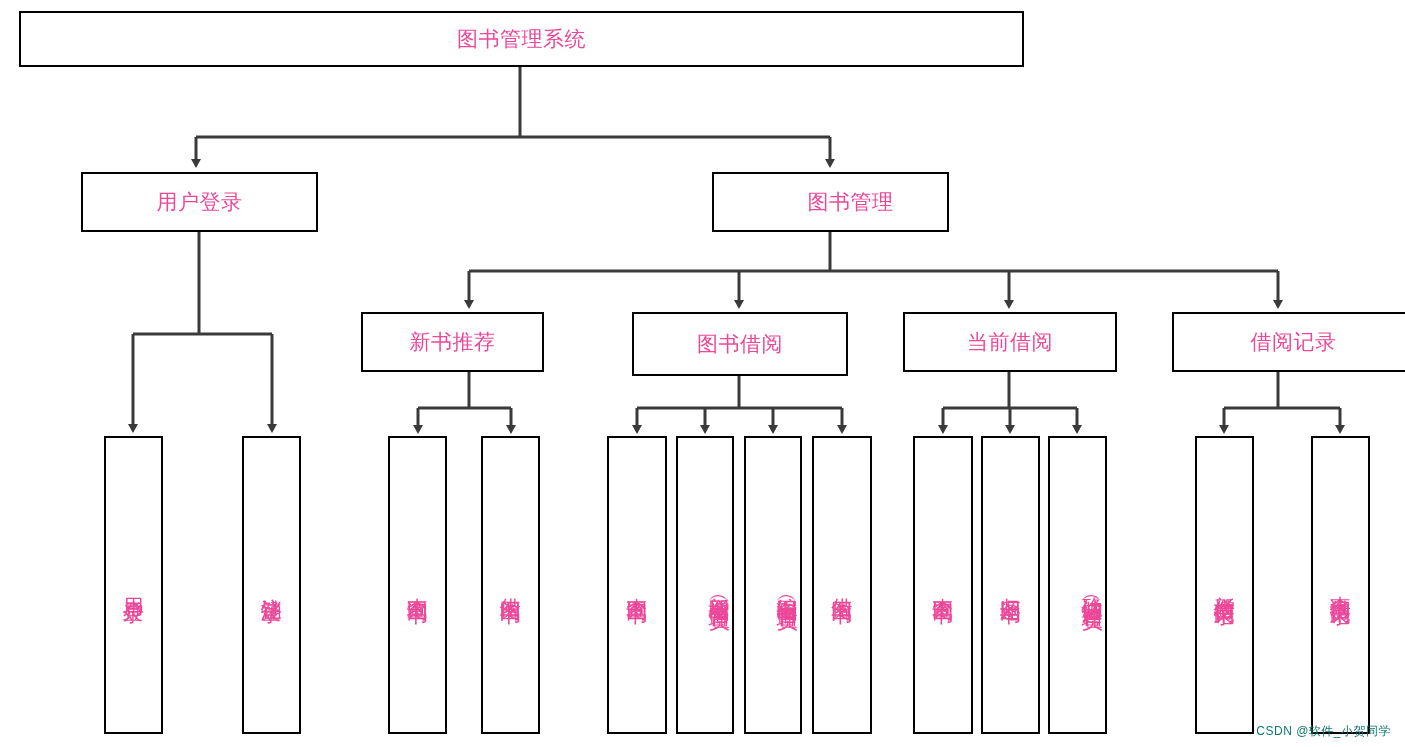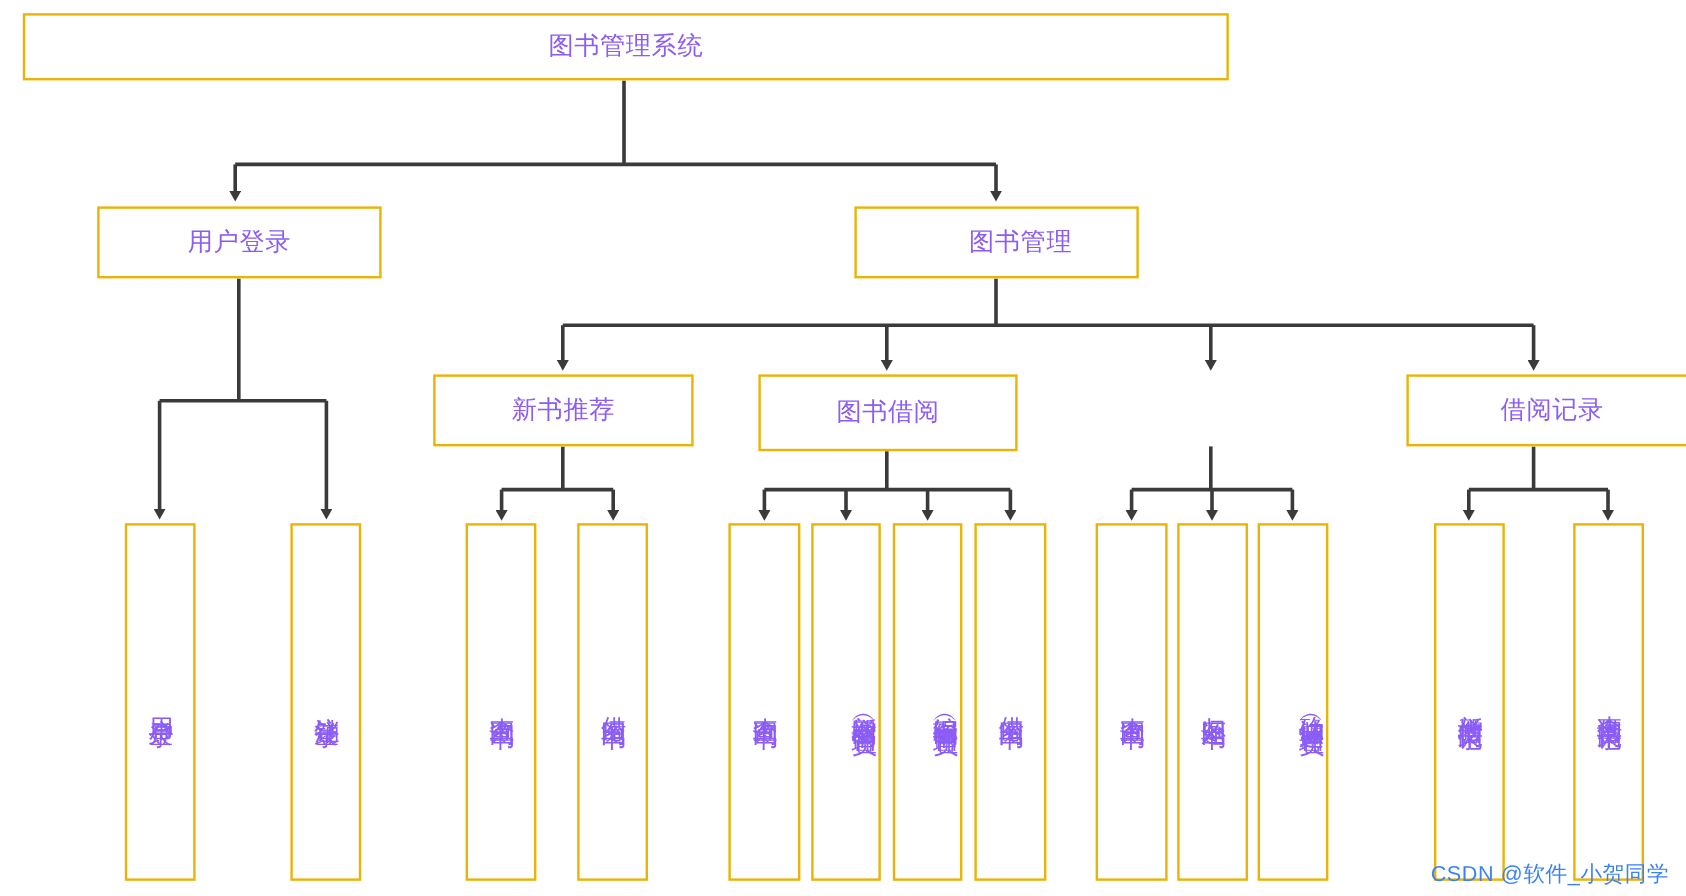--- a/index.html
+++ b/index.html
@@ -22,26 +22,26 @@
     position: absolute;
     left: 0;
     top: 0;
     width: 1405px;
     height: 747px;
     pointer-events: none;
   }
   .node {
     position: absolute;
     box-sizing: border-box;
-    border: 2px solid #eab308;
+    border: 2px solid #000000;
     background: #ffffff;
     display: flex;
     align-items: center;
     justify-content: center;
-    color: #8b5cf6;
+    color: #ec4899;
     line-height: 1.22;
     text-align: left;
     z-index: 2;
   }
   .node-h {
     font-size: 21px;
     letter-spacing: 0.5px;
   }
   .node-v {
     writing-mode: vertical-rl;
@@ -57,22 +57,22 @@
     padding-top: 0;
   }
   .node-label {
     display: block;
     white-space: nowrap;
   }
   #watermark {
     position: absolute;
     right: 14px;
     bottom: 7px;
-    font-size: 18px;
-    color: #3b82f6;
+    font-size: 12px;
+    color: #0f766e;
     letter-spacing: 0.5px;
     z-index: 3;
     white-space: nowrap;
     font-family: "Liberation Sans", "DejaVu Sans", sans-serif;
   }
 </style>
 </head>
 <body>
 
 <div id="diagram-canvas">
@@ -133,28 +133,31 @@
   </div>
 
   <div class="node node-h" style="left:81px; top:172px; width:237px; height:60px;">
     <span class="node-label">用户登录</span>
   </div>
 
   <div class="node node-h" style="left:712px; top:172px; width:237px; height:60px;padding-left:40px;">
     <span class="node-label">图书管理</span>
   </div>
 
-  <div class="node node-h" style="left:361px; top:312px; width:217px; height:60px;">
+  <div class="node node-h" style="left:361px; top:312px; width:183px; height:60px;">
     <span class="node-label">新书推荐</span>
   </div>
 
   <div class="node node-h" style="left:632px; top:312px; width:216px; height:64px;">
     <span class="node-label">图书借阅</span>
   </div>
 
+  <div class="node node-h" style="left:903px; top:312px; width:214px; height:60px;">
+    <span class="node-label">当前借阅</span>
+  </div>
 
   <div class="node node-h" style="left:1172px; top:312px; width:243px; height:60px;">
     <span class="node-label">借阅记录</span>
   </div>
 
   <div class="node node-v v-center" style="left:104px; top:436px; width:59px; height:298px;">
     <span class="node-label">用户登录</span>
   </div>
 
   <div class="node node-v v-center" style="left:242px; top:436px; width:59px; height:298px;">

